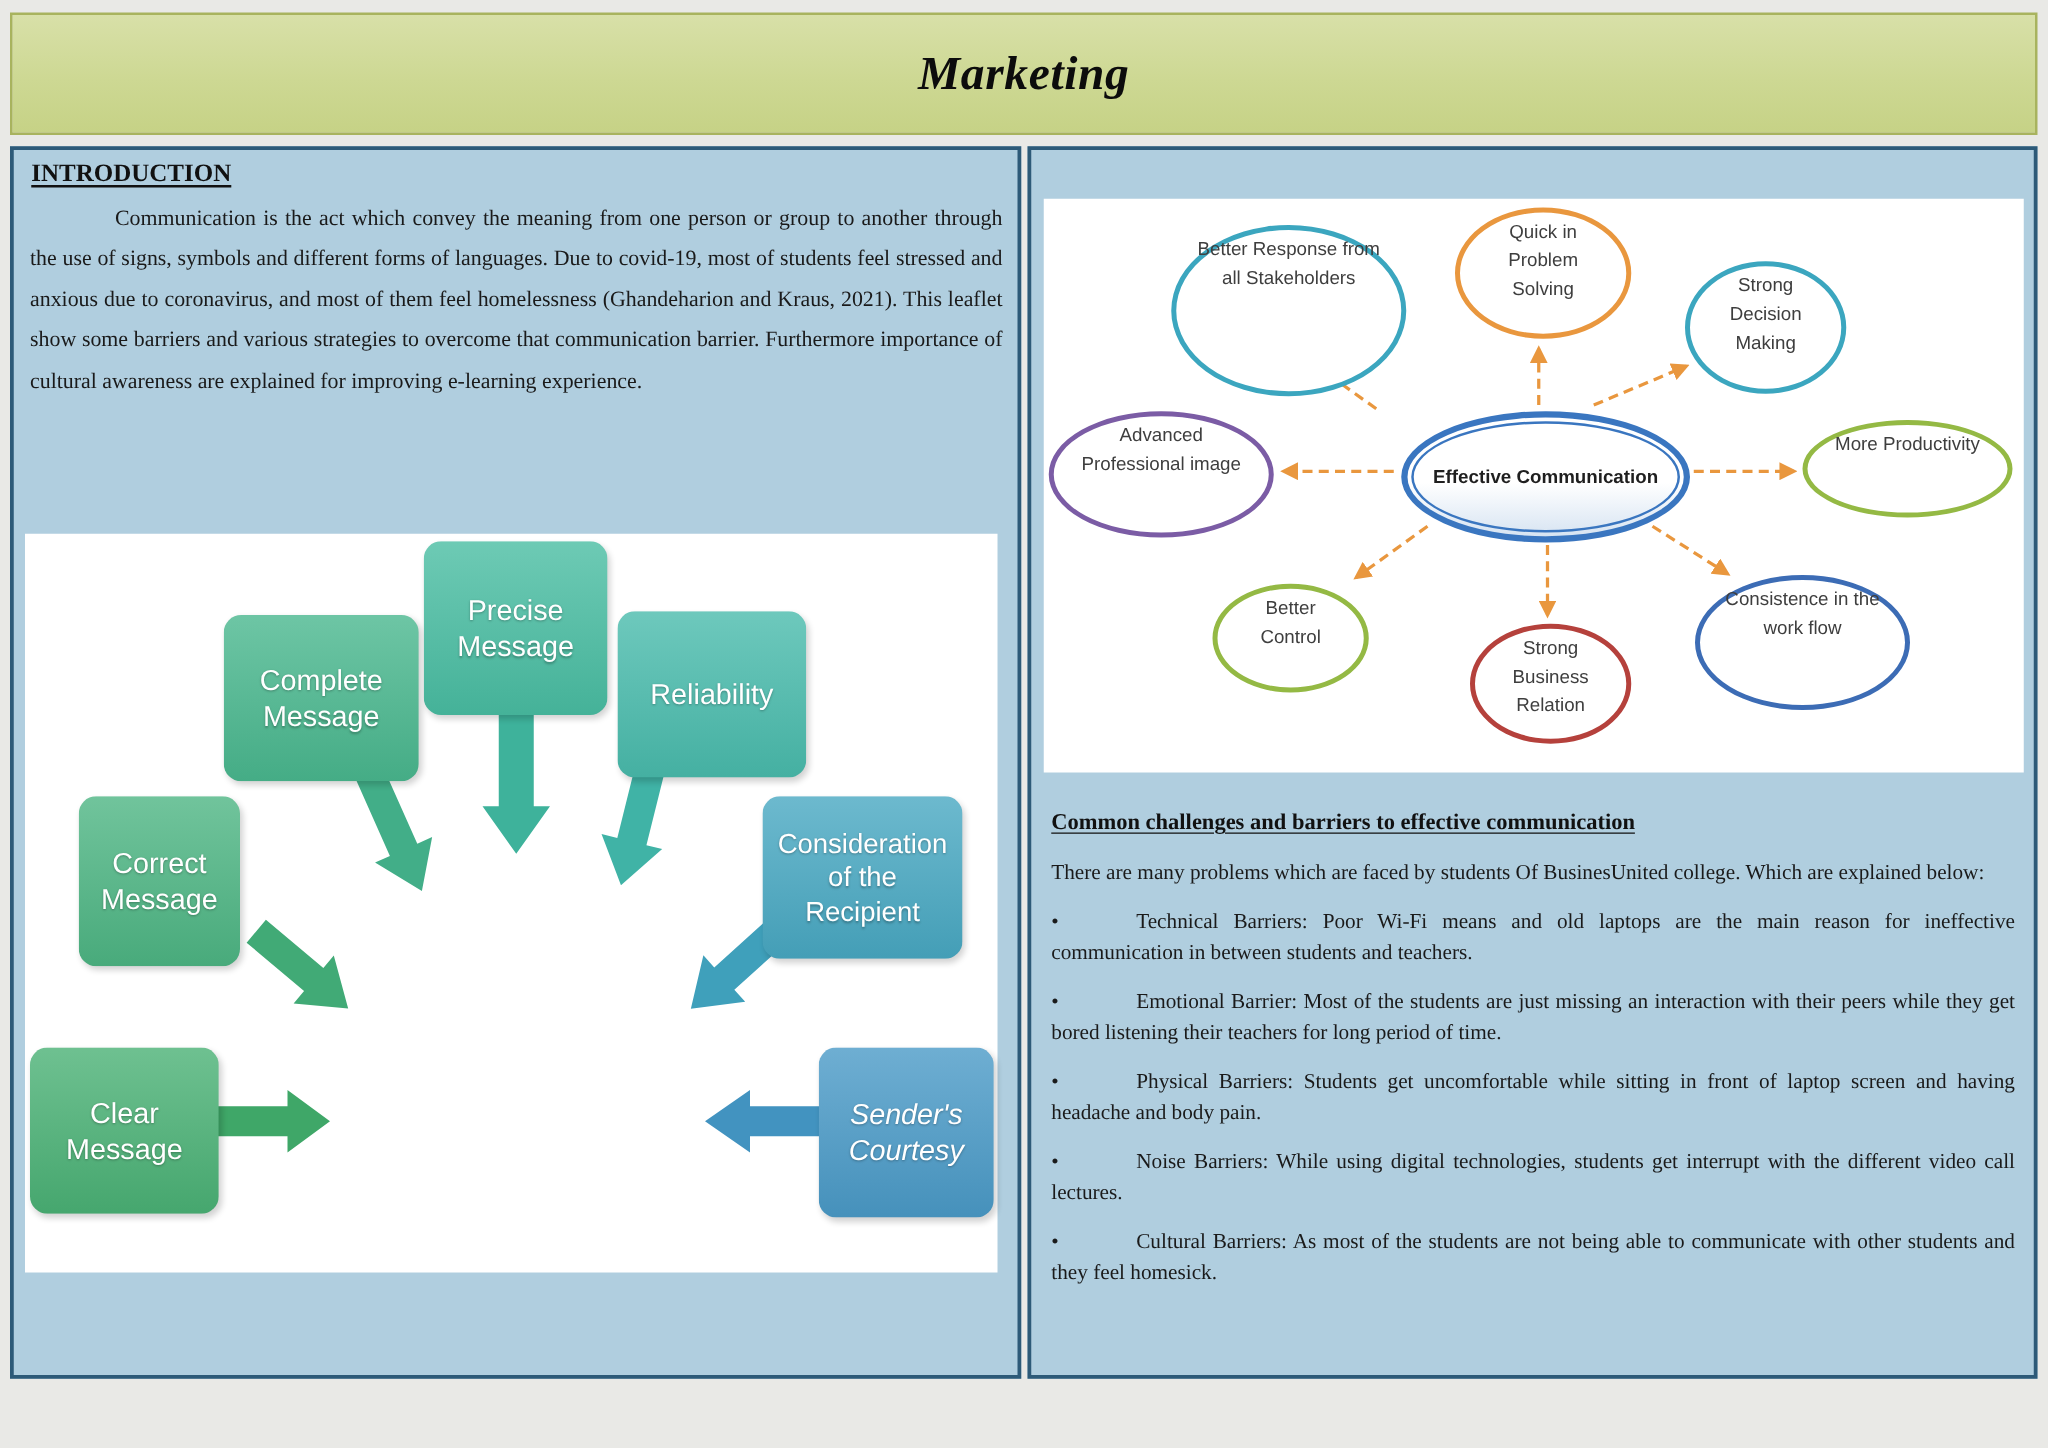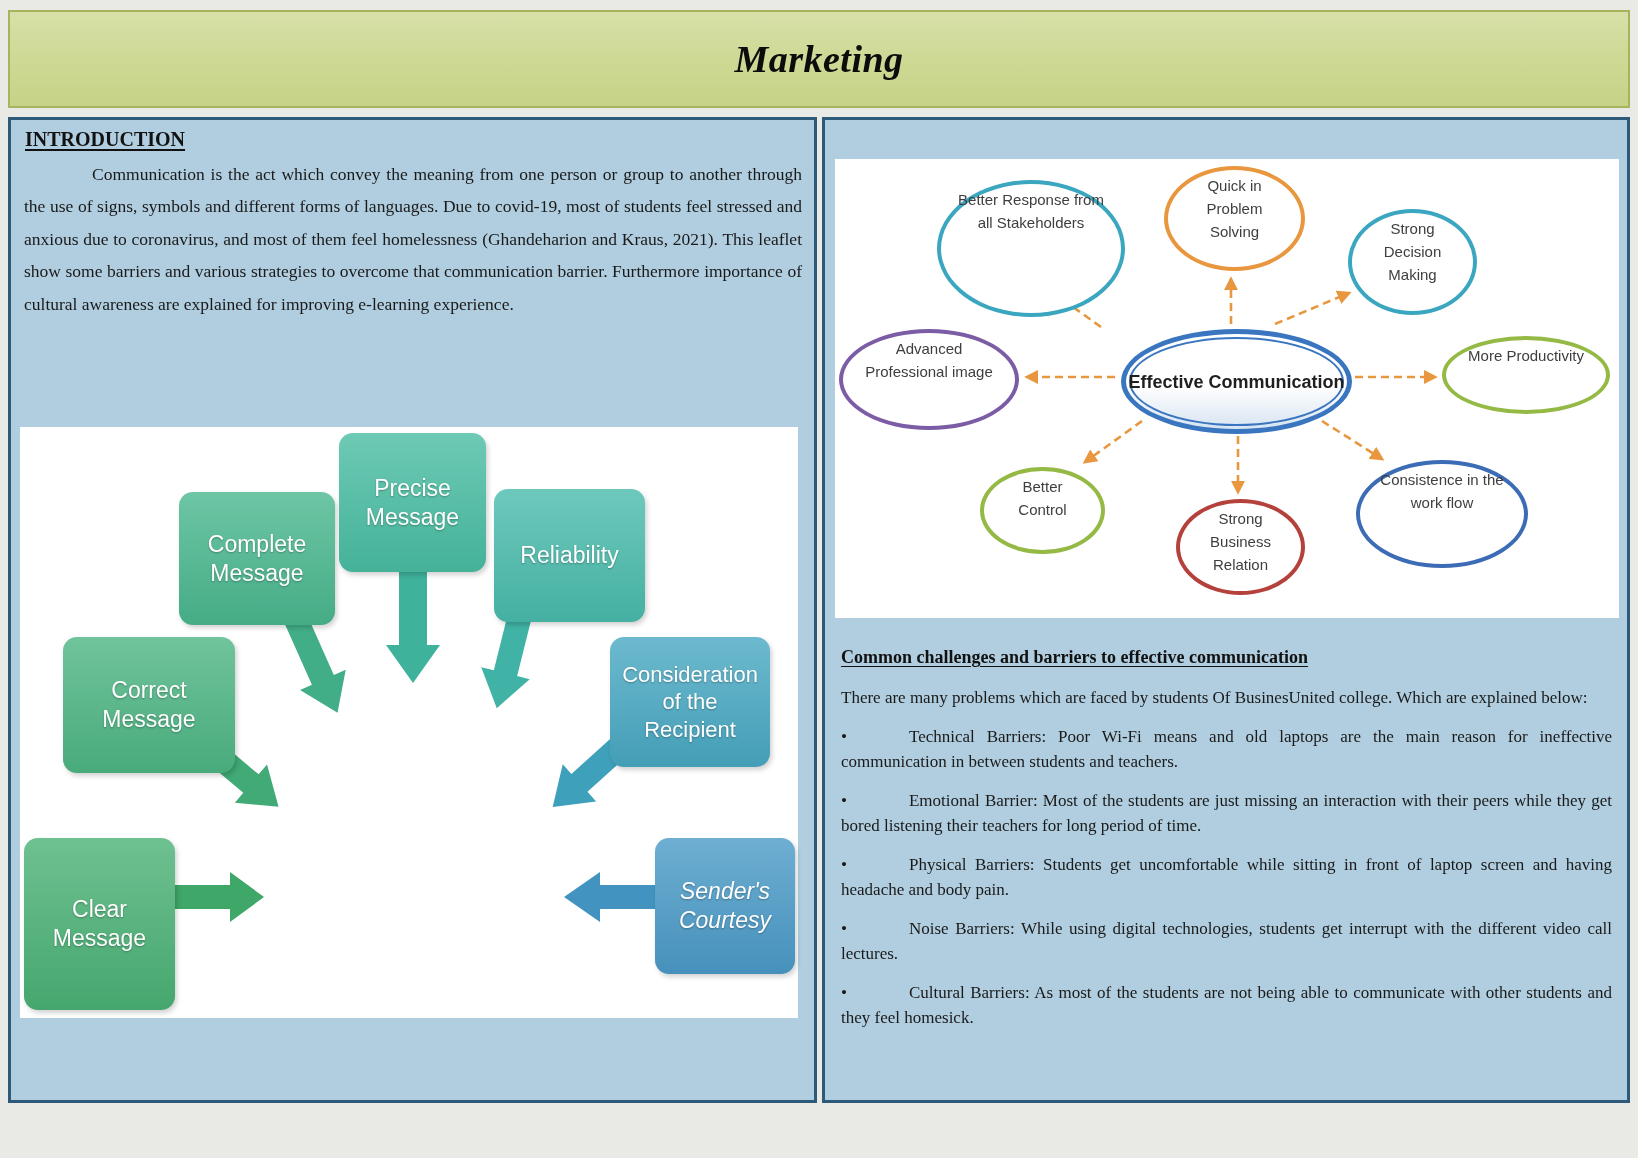--- a/index.html
+++ b/index.html
@@ -46,22 +46,22 @@
   
   .lbox {
     position:absolute; border-radius:14px;
     display:flex; align-items:center; justify-content:center; text-align:center;
     font-family:"Liberation Sans", sans-serif; font-size:23px; line-height:1.25;
     color:#fff; text-shadow:0 1px 2px rgba(0,0,0,.3);
     background-image:linear-gradient(180deg, rgba(255,255,255,.20), rgba(0,0,0,.06));
     box-shadow:2px 3px 5px rgba(0,0,0,.18);
     padding:16px;
   }
-  .b-clear         { left:4px;   top:411px; width:151px; height:172px; }
-  .b-correct       { left:43px;  top:210px; width:172px; height:136px; }
+  .b-clear         { left:4px;   top:411px; width:151px; height:133px; }
+  .b-correct       { left:43px;  top:210px; width:129px; height:136px; }
   .b-complete      { left:159px; top:65px;  width:156px; height:133px; }
   .b-precise       { left:319px; top:6px;   width:147px; height:139px; }
   .b-reliability   { left:474px; top:62px;  width:151px; height:133px; }
   .b-consideration { left:590px; top:210px; width:160px; height:130px; font-size:22px; }
   .b-senders       { left:635px; top:411px; width:140px; height:136px;font-style:italic; }
 
   .gold-ellipse {
     position:absolute; left:254px; top:270px; width:282px; height:318px;
     border-radius:50%;
     background-image:radial-gradient(ellipse at 45% 35%, rgba(255,255,255,.22), rgba(0,0,0,.10));
@@ -77,35 +77,35 @@
     position:absolute; border:4px solid; border-radius:50%; background:#fff;
     display:flex; align-items:flex-start; justify-content:center; text-align:center;
     font-family:"Liberation Sans", sans-serif; font-size:15px; line-height:23px;
     color:#3e3e3e; padding:4px 14px;
   }
   .n-stakeholders { left:102px; top:21px;  width:188px; height:137px; }
   .n-quick        { left:329px; top:7px;   width:141px; height:105px; }
   .n-decision     { left:513px; top:50px;  width:129px; height:106px; }
   .n-advanced     { left:4px;   top:170px; width:180px; height:101px; }
   .n-productivity { left:607px; top:177px; width:168px; height:78px;  }
-  .n-control      { left:145px; top:308px; width:125px; height:87px;  }
+  .n-control      { left:135px; top:308px; width:125px; height:87px;  }
   .n-business     { left:341px; top:340px; width:129px; height:96px;  }
   .n-consistence  { left:521px; top:301px; width:172px; height:108px; }
 
   .rcenter {
     position:absolute; left:286px; top:170px; width:231px; height:105px;
     border:5px solid; border-radius:50%;
     background:linear-gradient(180deg, #ffffff 55%, #d7e4f2 100%);
     display:flex; align-items:center; justify-content:center; text-align:center;
   }
   .rcenter::before {
     content:""; position:absolute; inset:3px; border:2px solid #3a76c0; border-radius:50%;
   }
   .rcenter span {
-    font-family:"Liberation Sans", sans-serif; font-size:18px; font-weight:bold;
+    font-family:"Liberation Sans", sans-serif; font-size:15px; font-weight:bold;
     line-height:24px; color:#1f1f1f; position:relative;
   }
 
   
   .rtext { position:absolute; left:16px; right:15px; top:527px; color:#1a1a1a; }
   .rtext h2 {
     font-size:18px; font-weight:bold; text-decoration:underline;
     text-underline-offset:3px; margin-bottom:17px; color:#111;
   }
   .rtext p { font-size:17px; line-height:25.5px; text-align:justify; margin-bottom:13px; }

